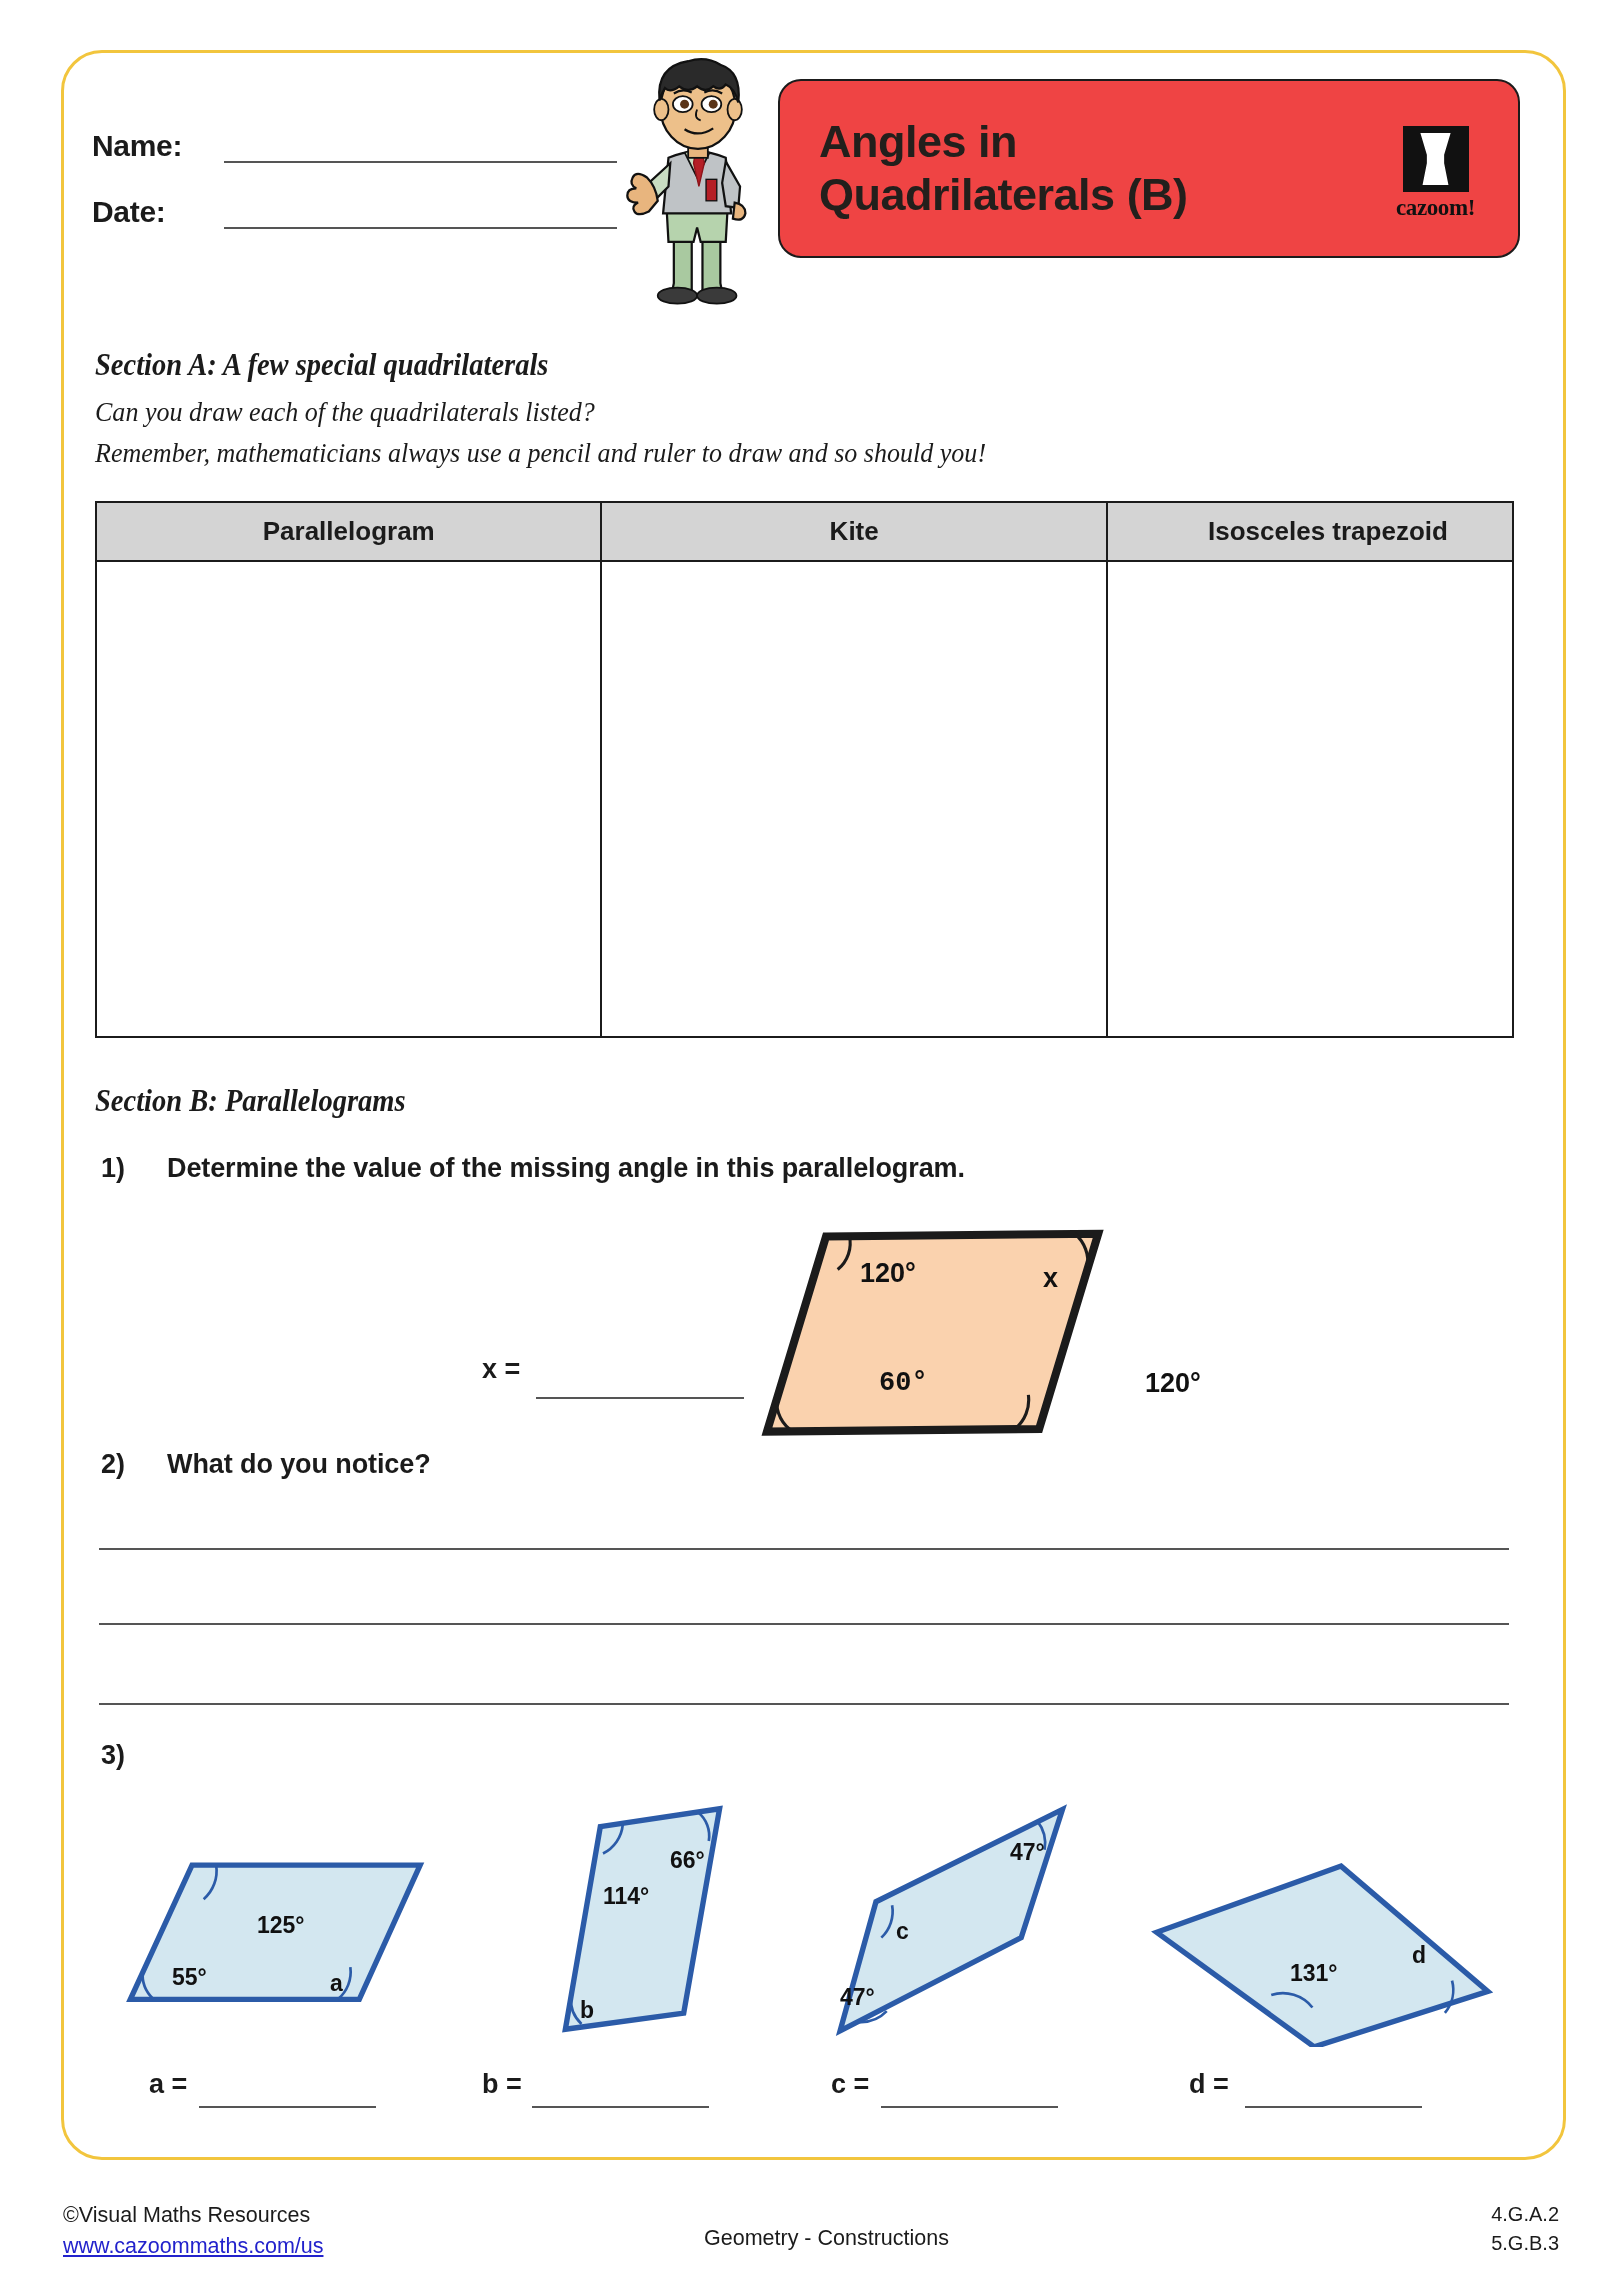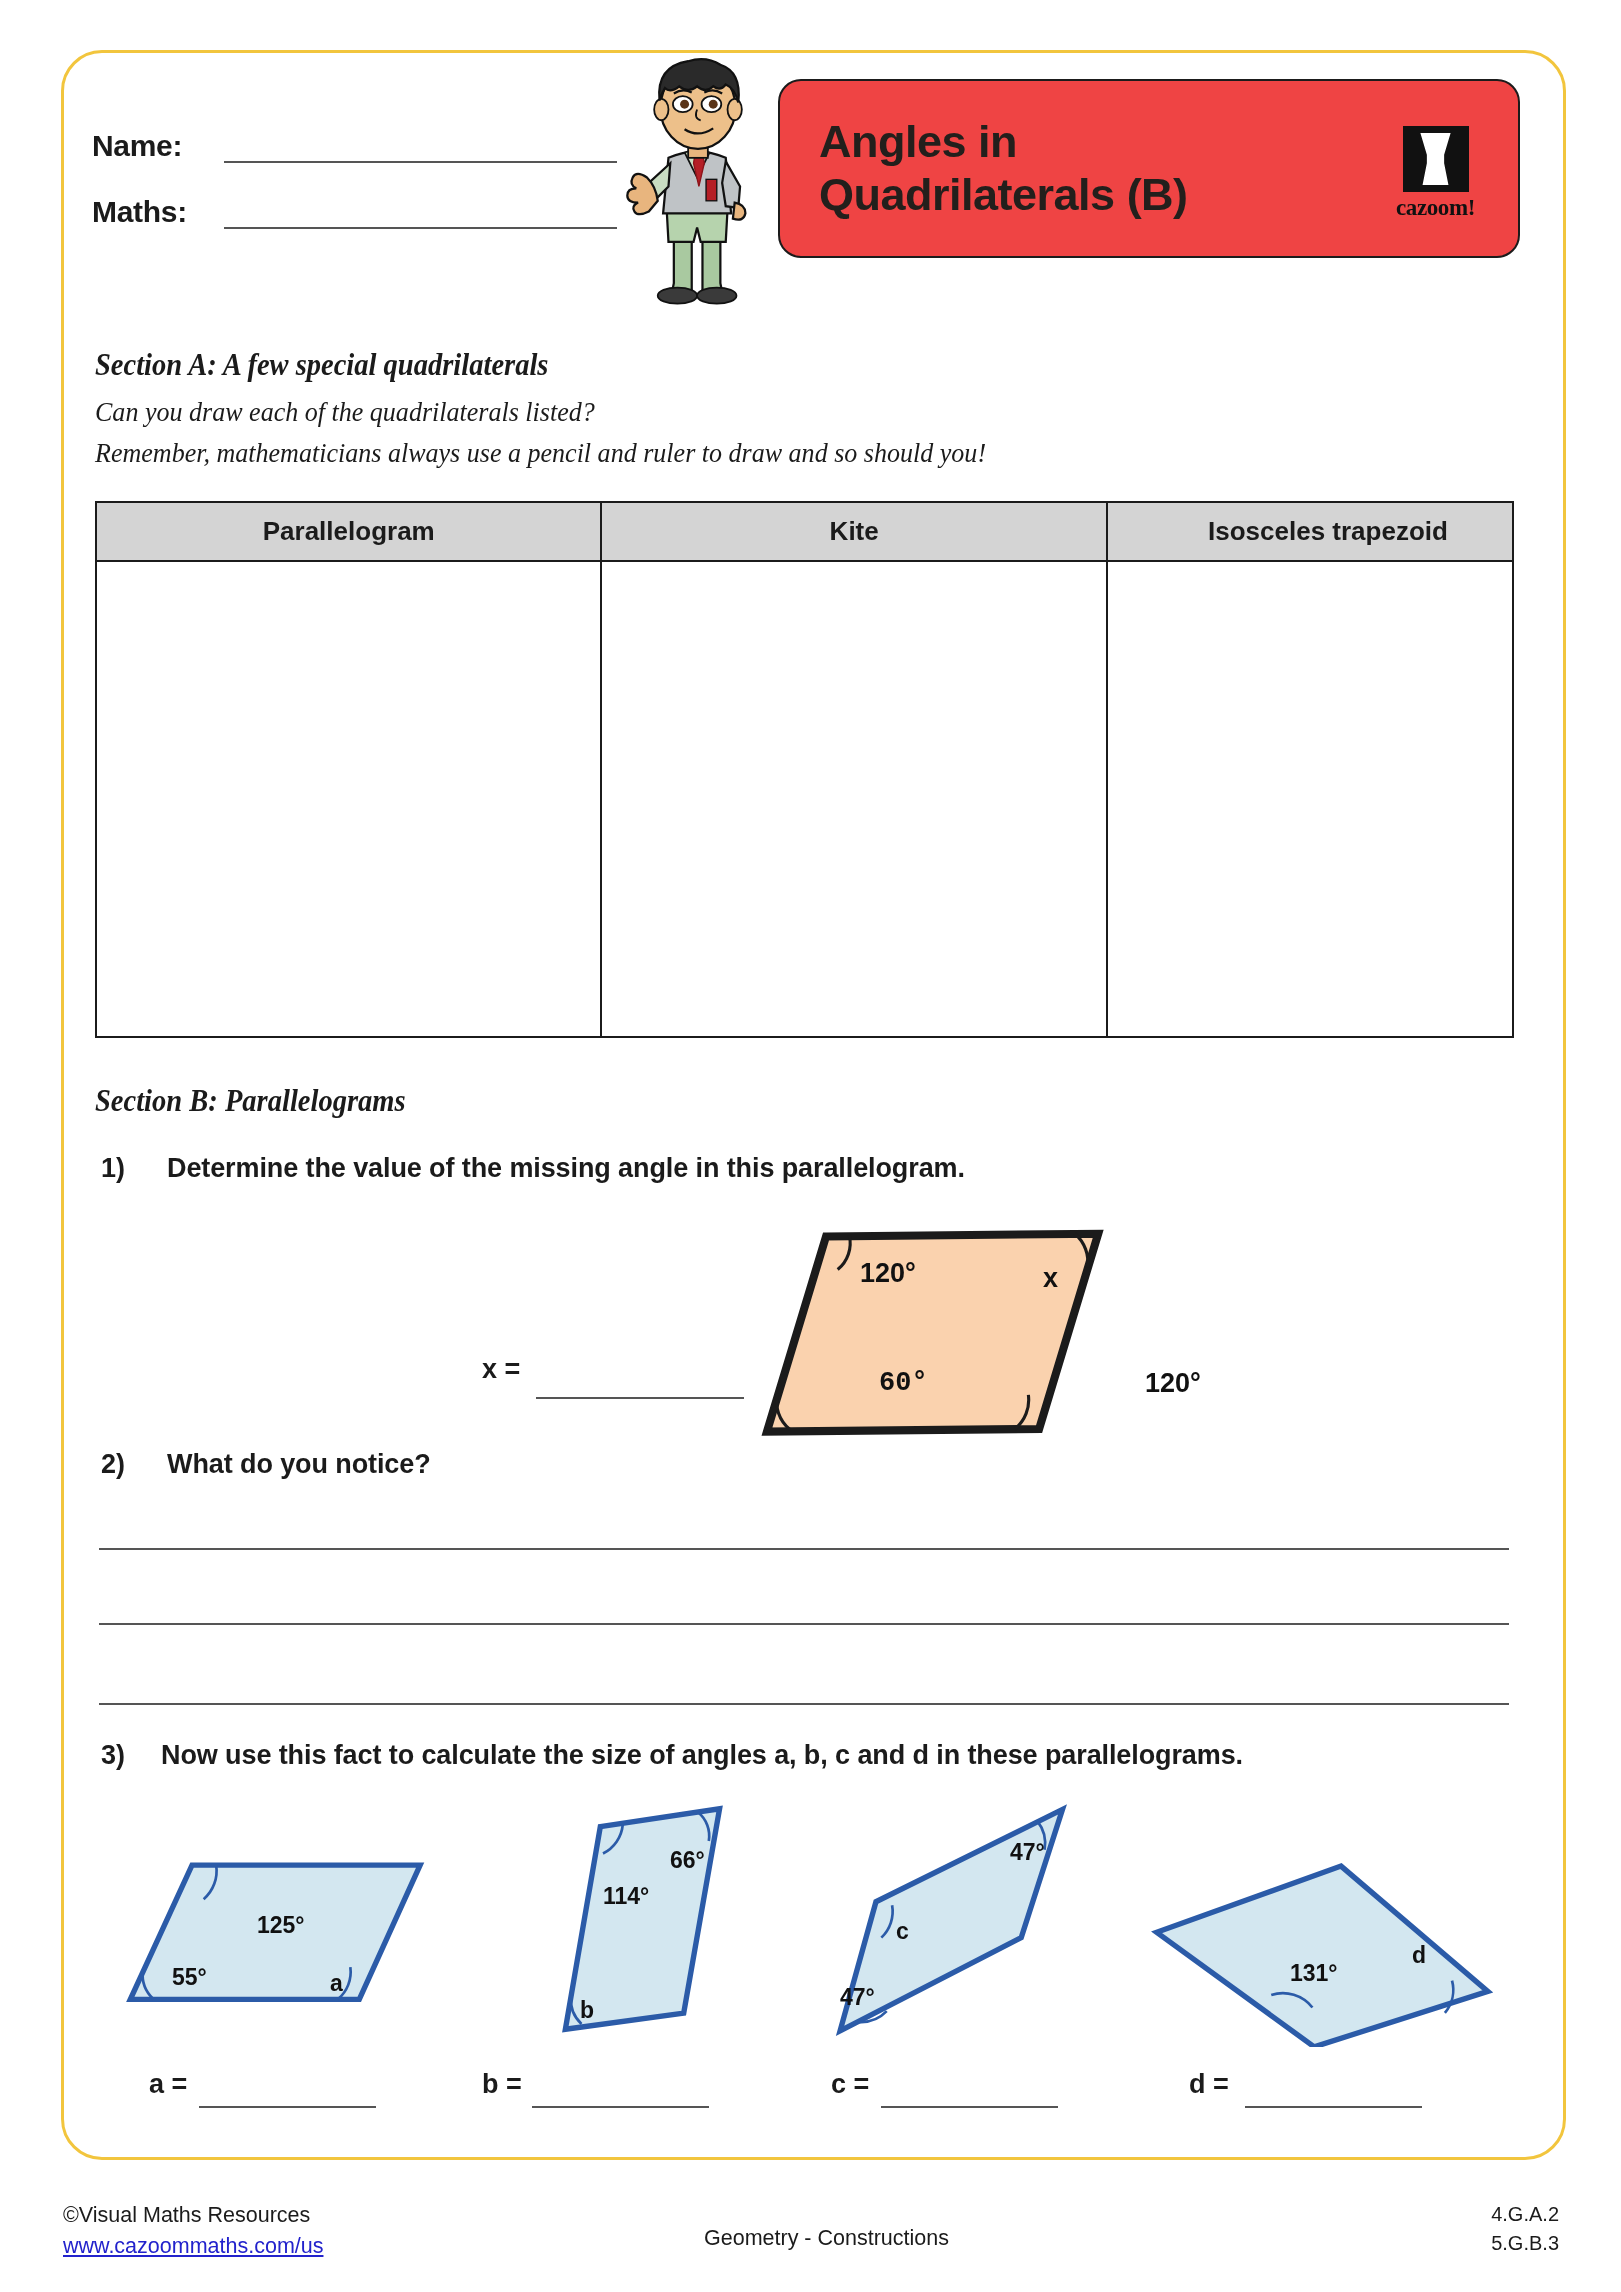--- a/index.html
+++ b/index.html
@@ -132,21 +132,21 @@
 <div class="page">
 
   <div class="frame"></div>
 
   <div class="name-block">
     <div class="nd-row">
       <div class="nd-label">Name:</div>
       <div class="nd-line"></div>
     </div>
     <div class="nd-row">
-      <div class="nd-label">Maths:</div>
+      <div class="nd-label">Date:</div>
       <div class="nd-line"></div>
     </div>
   </div>
 
   <svg class="mascot" viewBox="0 0 190 290">
 
     <path d="M68 208 L68 258 L66 268 L88 268 L88 208 Z" fill="#a9c9a0" stroke="#111" stroke-width="2.5"></path>
     <path d="M100 208 L100 268 L122 268 L120 258 L120 208 Z" fill="#a9c9a0" stroke="#111" stroke-width="2.5"></path>
 
     <ellipse cx="72" cy="272" rx="22" ry="9" fill="#3a3a3a" stroke="#111" stroke-width="2"></ellipse>
@@ -244,21 +244,20 @@
   <div class="anglabel big" style="left:1145px; top:1368px;">120°</div>
 
   <div class="qnum" style="left:101px; top:1449px;">2)</div>
   <div class="qtext" style="left:167px; top:1449px;">What do you notice?</div>
 
   <div class="wide-line" style="left:99px; top:1548px; width:1410px;"></div>
   <div class="wide-line" style="left:99px; top:1623px; width:1410px;"></div>
   <div class="wide-line" style="left:99px; top:1703px; width:1410px;"></div>
 
   <div class="qnum" style="left:101px; top:1740px;">3)</div>
-  <div class="qtext" style="left:161px; top:1740px;">Now use this fact to calculate the size of angles a, b, c and d in these parallelograms.</div>
 
   <svg class="shape" style="left:116px; top:1840px;" width="322" height="206" viewBox="0 0 360 230">
     <polygon points="85,28 340,28 272,178 16,178" fill="#D3E7F0" stroke="#2B5BA8" stroke-width="6" stroke-linejoin="miter"></polygon>
     <path d="M112 28 A42 42 0 0 1 98 66" fill="none" stroke="#2B5BA8" stroke-width="3"></path>
     <path d="M30 146 A38 38 0 0 0 42 178" fill="none" stroke="#2B5BA8" stroke-width="3"></path>
     <path d="M248 178 A40 40 0 0 0 262 142" fill="none" stroke="#2B5BA8" stroke-width="3"></path>
   </svg>
   <div class="anglabel" style="left:257px; top:1884px;margin-top:28px;">125°</div>
   <div class="anglabel" style="left:172px; top:1964px;">55°</div>
   <div class="anglabel" style="left:330px; top:1970px;">a</div>

